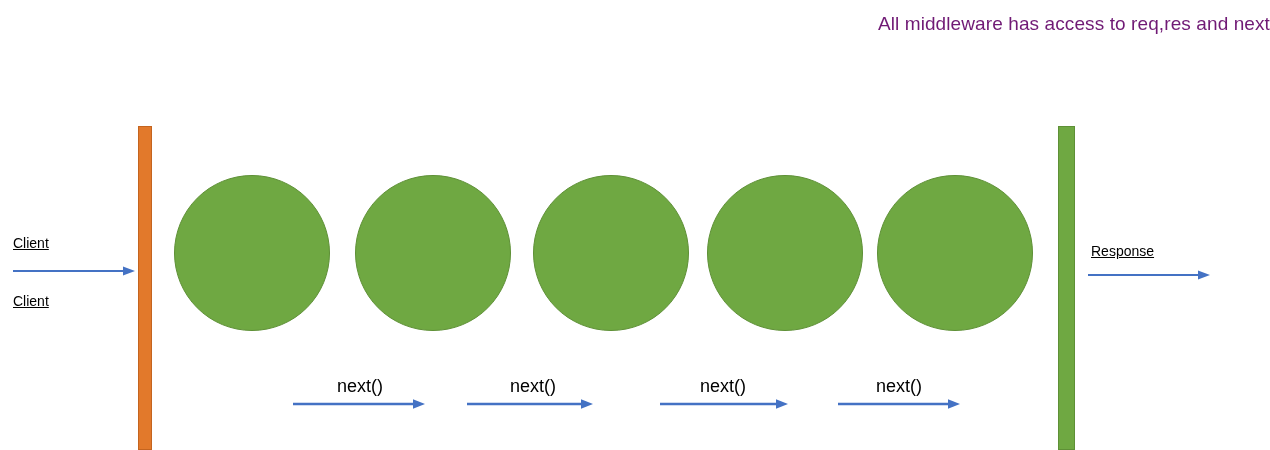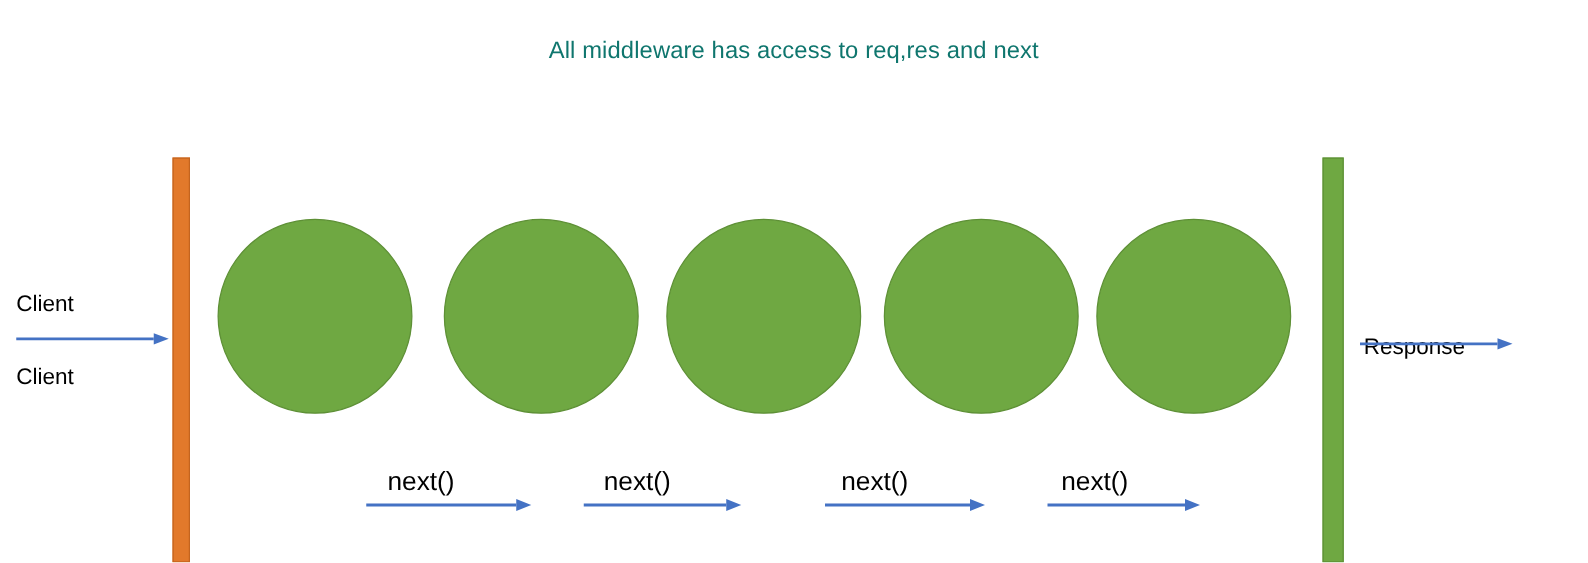--- a/index.html
+++ b/index.html
@@ -16,26 +16,26 @@
     width: 1270px;
     height: 450px;
     background: #ffffff;
     overflow: hidden;
   }
 
   
   .title {
     position: absolute;
     left: 0;
-    top: 28px;
+    top: 11px;
     width: 1270px;
-    text-align: center;
+    text-align: right;
     font-size: 19px;
     line-height: 26px;
-    color: #0f766e;
+    color: #701a75;
     letter-spacing: 0.1px;
   }
 
   
   .bar {
     position: absolute;
   }
   .bar-left {
     left: 138px;
     top: 126px;
@@ -71,32 +71,34 @@
   .arrow {
     position: absolute;
     height: 12px;
     display: block;
   }
   .arrow svg { display: block; overflow: visible; }
 
   
   .side-label {
     position: absolute;
-    font-size: 18px;
+    font-size: 14px;
     line-height: 24px;
     white-space: nowrap;
     color: #000000;
+    text-decoration: underline;
   }
 
   
   .next-label {
     position: absolute;
-    font-size: 21px;
+    font-size: 18px;
     line-height: 22px;
     white-space: nowrap;
+    text-align: center;
     color: #000000;
   }
 </style>
 </head>
 <body>
 
 <div id="canvas">
 
   <div class="title">All middleware has access to req,res and next</div>
 
@@ -114,21 +116,21 @@
 
   <div class="arrow" style="left:13px; top:265px;">
     <svg width="122" height="12" viewBox="0 0 122 12">
       <line x1="0" y1="6" x2="110" y2="6" stroke="#4472C4" stroke-width="2.2"></line>
       <polygon points="110,1.5 122,6 110,10.5" fill="#4472C4"></polygon>
     </svg>
   </div>
 
   <div class="side-label" style="left:13px; top:289px;">Client</div>
 
-  <div class="side-label" style="left:1091px; top:239px;margin-top:26px;">Response</div>
+  <div class="side-label" style="left:1091px; top:239px;">Response</div>
 
   <div class="arrow" style="left:1088px; top:269px;">
     <svg width="122" height="12" viewBox="0 0 122 12">
       <line x1="0" y1="6" x2="110" y2="6" stroke="#4472C4" stroke-width="2.2"></line>
       <polygon points="110,1.5 122,6 110,10.5" fill="#4472C4"></polygon>
     </svg>
   </div>
 
   <div class="next-label" style="left:310px; top:375px; width:100px;">next()</div>
   <div class="arrow" style="left:293px; top:398px;">

